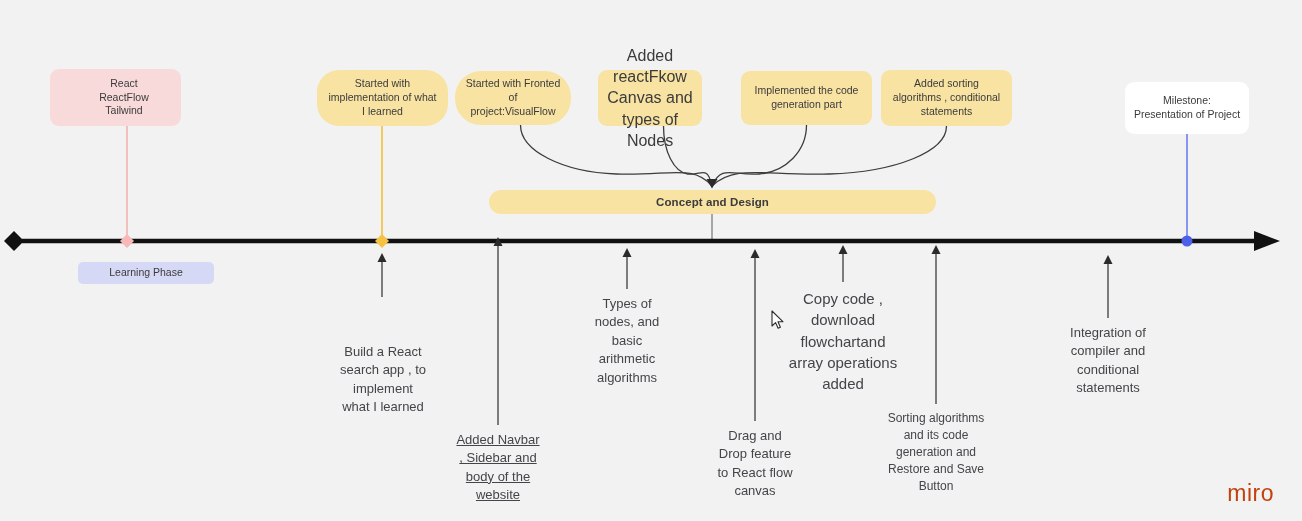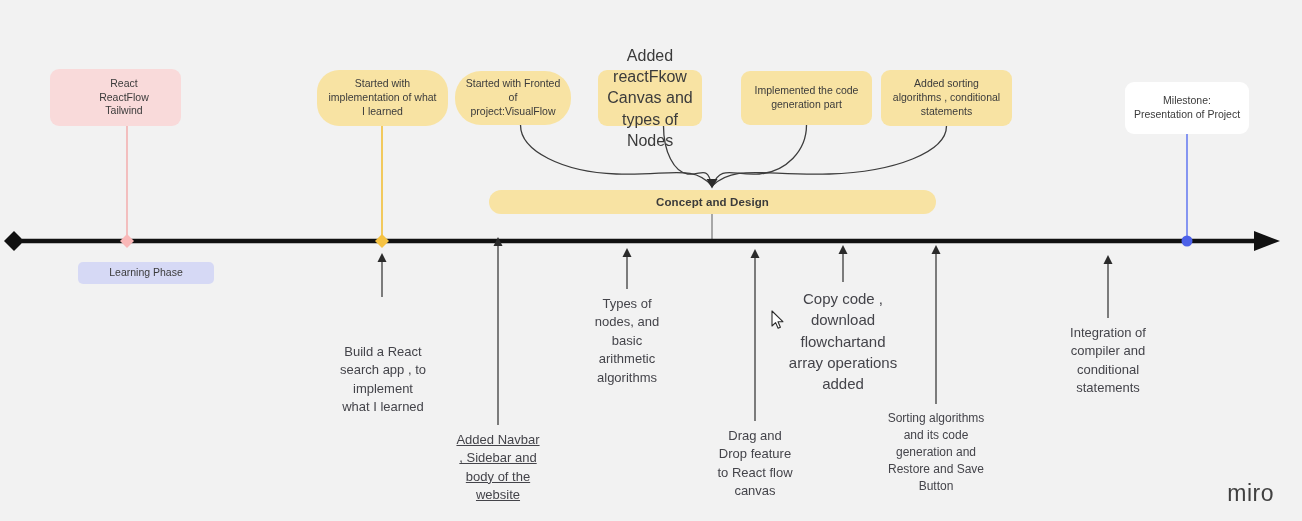--- a/index.html
+++ b/index.html
@@ -67,21 +67,21 @@
     text-align: center;
     line-height: 1.42;
     white-space: pre-line;
     color: #44444a;
   }
   .watermark {
     position: absolute;
     right: 28px;
     bottom: 14px;
     font-size: 23px;
-    color: #404040;
+    color: #c2410c;
     letter-spacing: 0.5px;
     font-weight: 500;
   }
   .cursor {
     position: absolute;
     width: 14px;
     height: 20px;
     pointer-events: none;
   }
 </style>

